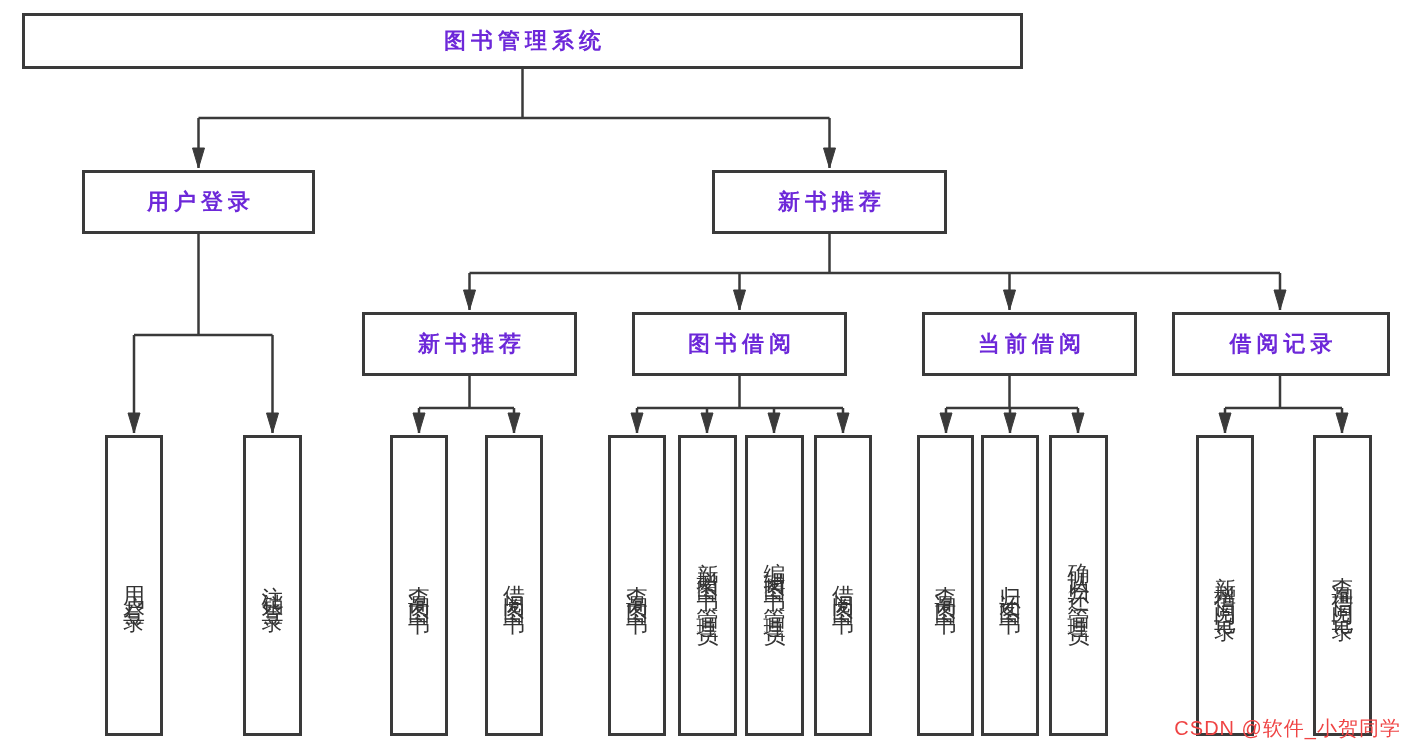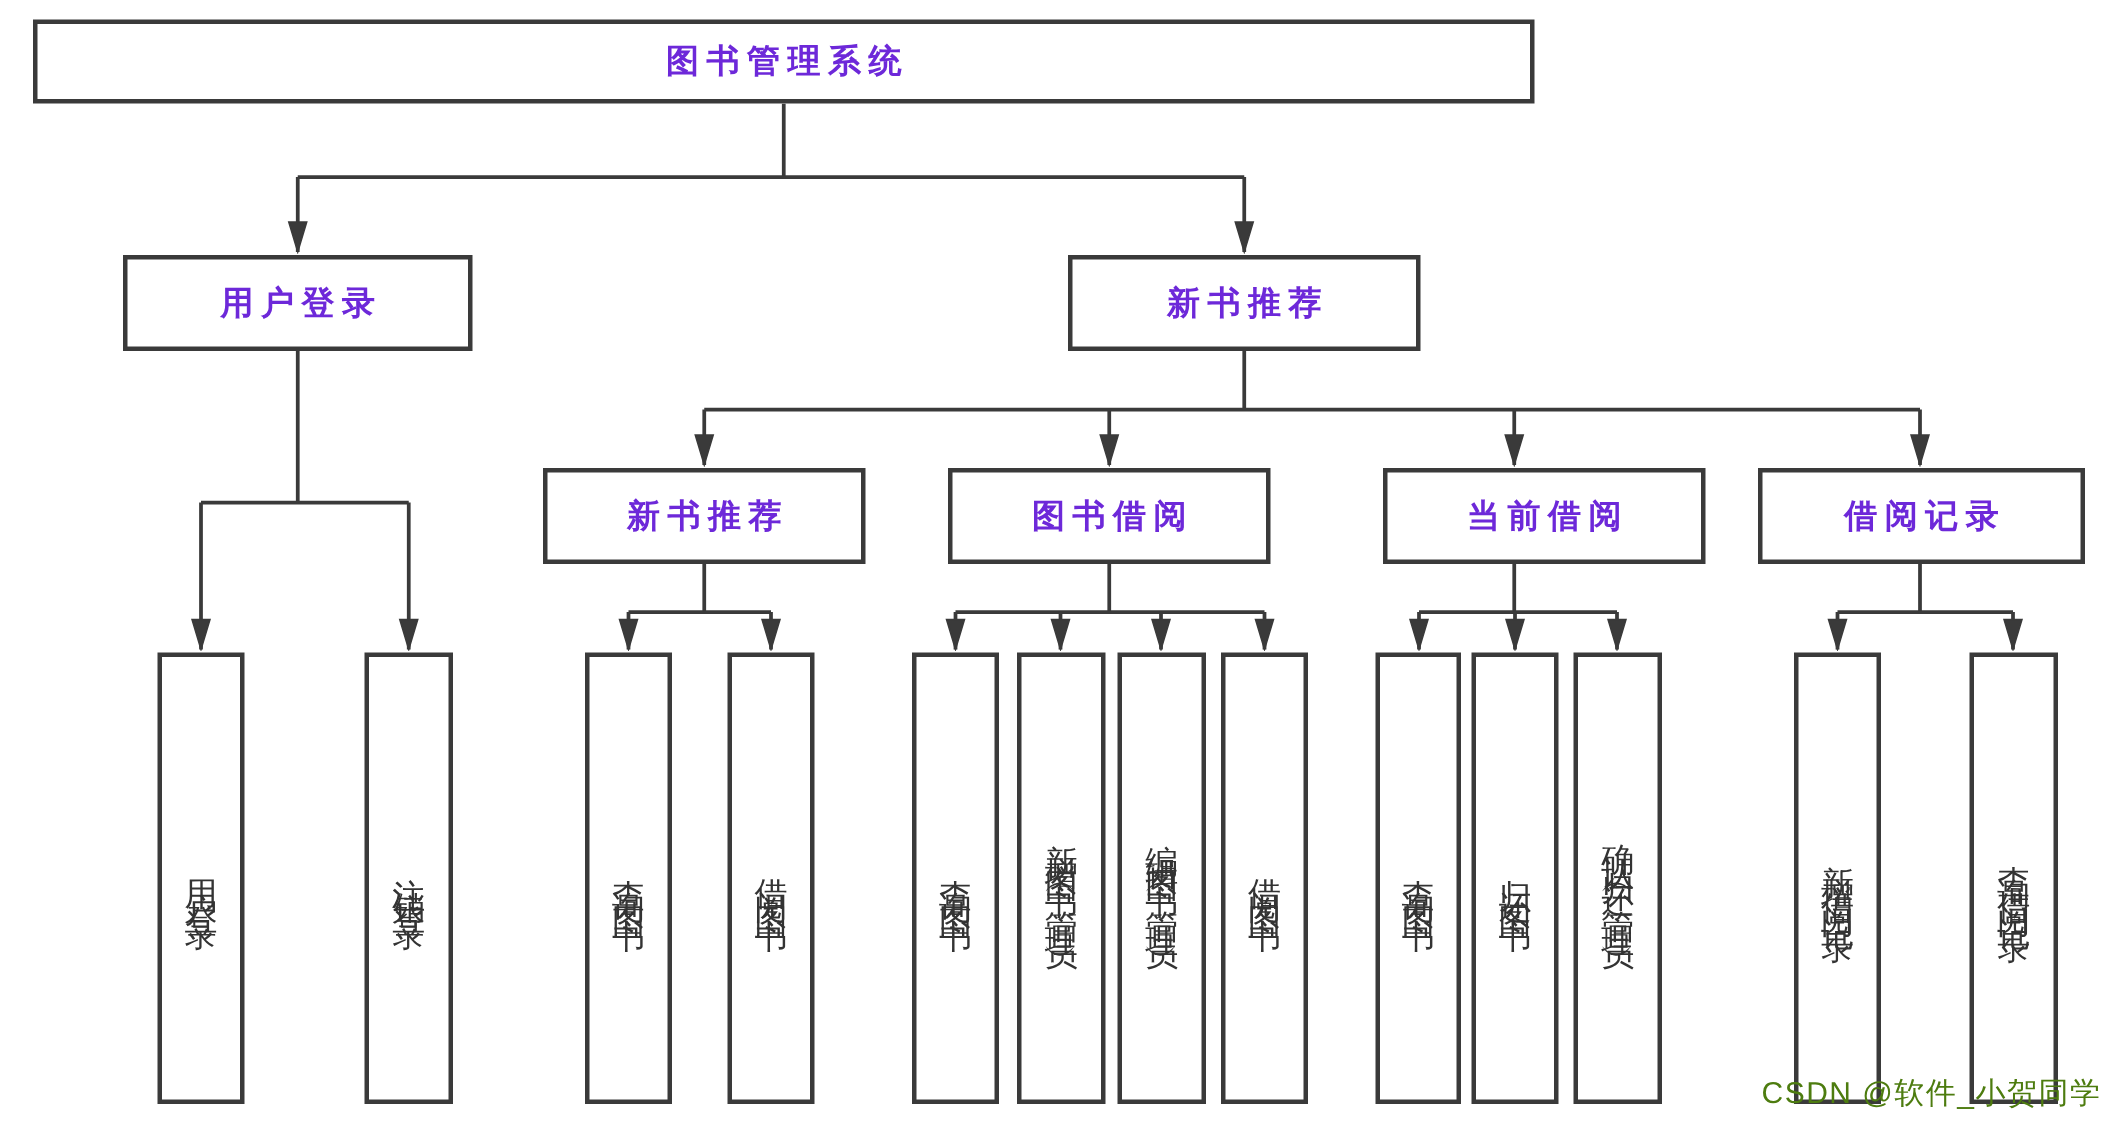--- a/index.html
+++ b/index.html
@@ -50,21 +50,21 @@
     line-height: 1;
     color: #333333;
     white-space: nowrap;
   }
   .watermark {
     position: absolute;
     right: 4px;
     bottom: 5px;
     font-size: 20px;
     letter-spacing: 1px;
-    color: #4d7c0f;
+    color: #ef4444;
     z-index: 3;
     white-space: nowrap;
   }
 </style>
 </head>
 <body>
 
 <div class="canvas">
 
   <svg class="connectors" width="1405" height="747" viewBox="0 0 1405 747">

